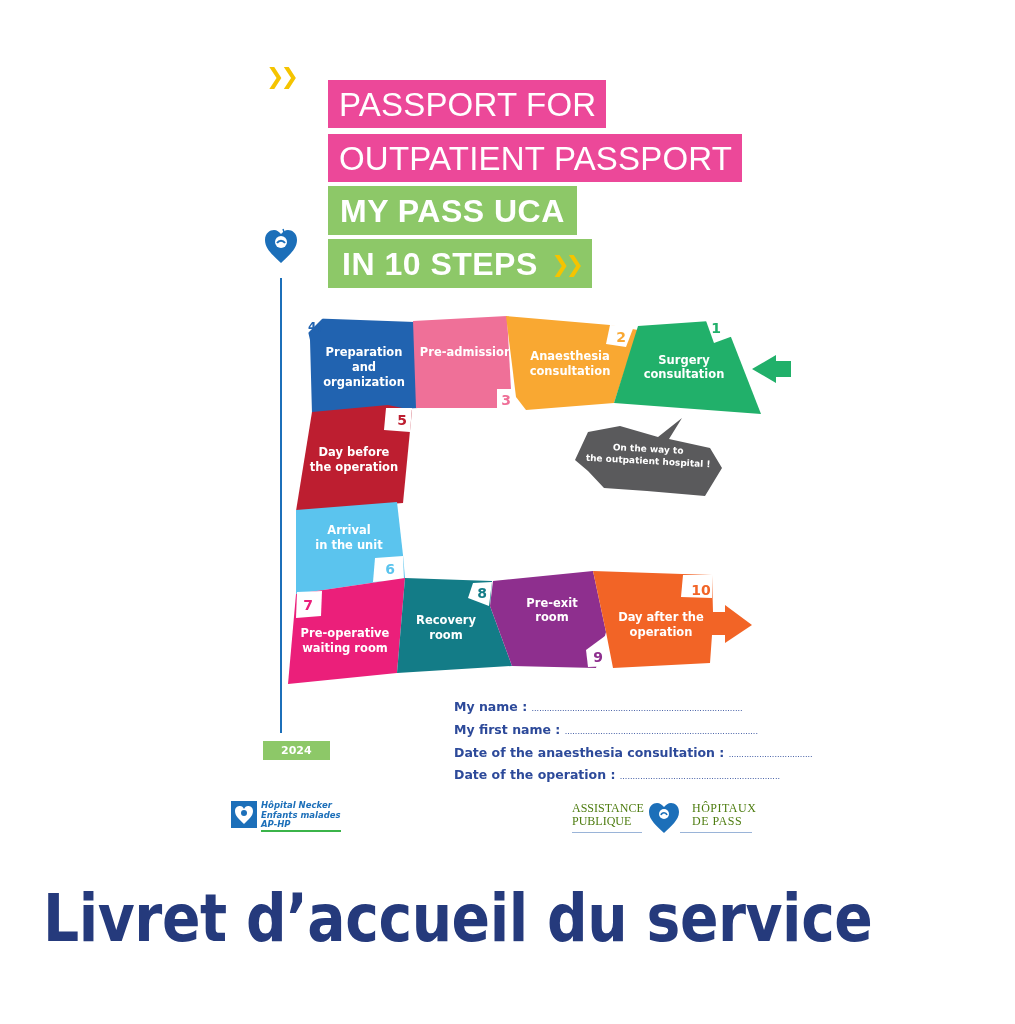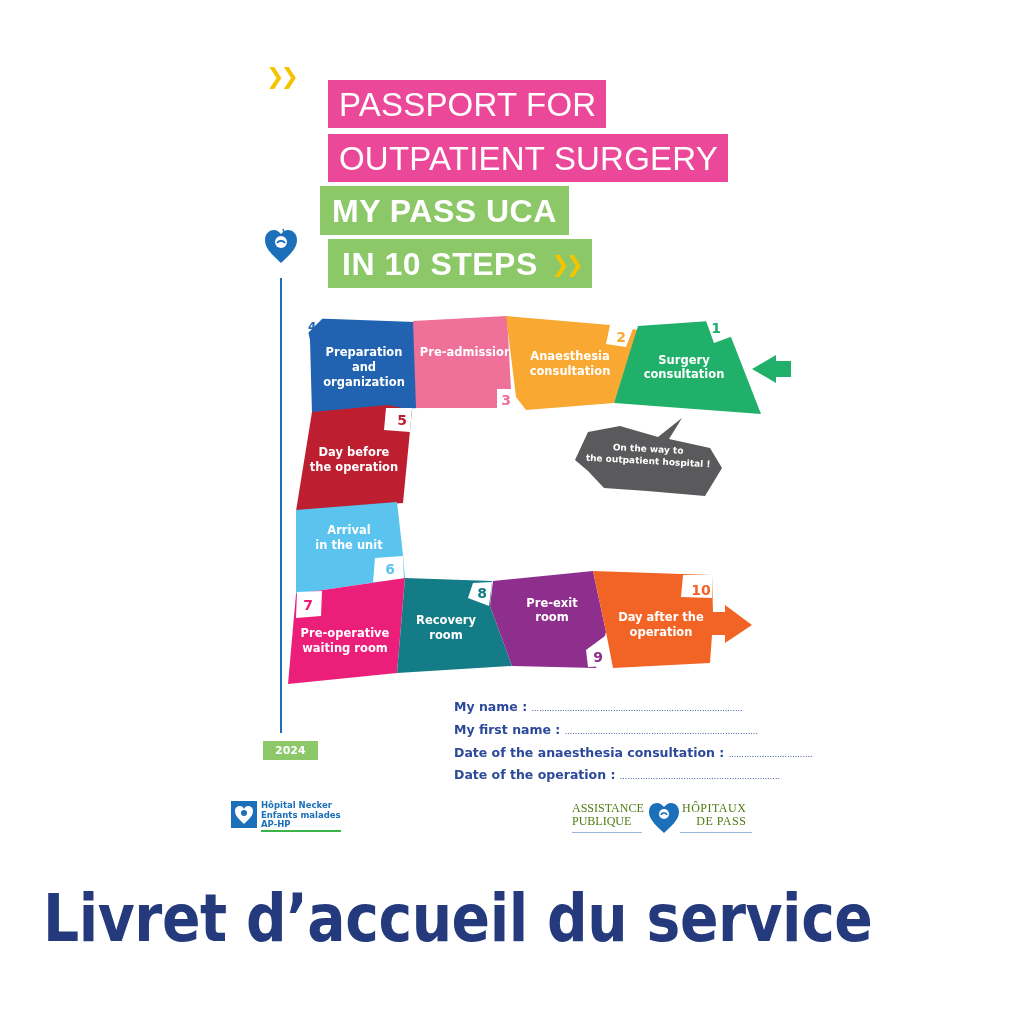--- a/index.html
+++ b/index.html
@@ -6,44 +6,44 @@
   body { width:1015px; height:1024px; position:relative; overflow:hidden; font-family:"Liberation Sans", sans-serif; }
   .abs { position:absolute; }
   .chev { color:#f5c400; font-weight:bold; font-family:"DejaVu Sans", sans-serif; letter-spacing:-4px; }
   .title-box { position:absolute; color:#fff; white-space:nowrap; line-height:1; }
   .blue-box { background:#ec4899; font-size:33px; font-weight:normal; padding:8px 10px 7px 11px; letter-spacing:0.2px; }
   .green-box { background:#8dc868; font-size:32px; font-weight:bold; padding:9px 12px 8px 12px; letter-spacing:0.5px; }
   .vline { position:absolute; left:280px; width:2px; background:#1c6fb9; }
   svg text { font-family:"DejaVu Sans", sans-serif; }
   .form-line { position:absolute; left:454px; font-size:12.5px; font-weight:bold; color:#2d4a9a; white-space:nowrap; font-family:"DejaVu Sans", sans-serif;margin-top:12px; }
   .dots { color:#2d4a9a; font-weight:normal; letter-spacing:0; }
-  .year { position:absolute; left:263px; top:741px; background:#8dc868; color:#fff; font-size:11px; font-weight:bold; padding:3px 12px; font-family:"DejaVu Sans", sans-serif; }
-  .necker { position:absolute; left:231px; top:801px; width:110px; height:32px; }
+  .year { position:absolute; left:263px; top:741px; background:#8dc868; color:#fff; font-size:11px; font-weight:bold; padding:3px 18px; font-family:"DejaVu Sans", sans-serif; }
+  .necker { position:absolute; left:231px; top:801px; width:110px; height:32px;font-style:italic; }
   .necker .sq { position:absolute; left:0; top:0; width:26px; height:27px; background:#1c6fb9; }
   .necker .txt { position:absolute; left:30px; top:0; font-size:8.5px; line-height:9.5px; font-weight:bold; color:#1c6fb9; font-family:"DejaVu Sans", sans-serif; white-space:nowrap; }
   .necker .ul { position:absolute; left:30px; top:29px; width:80px; height:2px; background:#3bb44a; }
   .aphp { position:absolute; left:572px; top:800px; width:180px; height:36px; }
   .aphp .l, .aphp .r { position:absolute; top:2px; font-size:12px; line-height:13px; color:#4d7c0f; font-family:"Liberation Serif", serif; white-space:nowrap; }
   .aphp .l { left:0; text-align:left; }
-  .aphp .r { left:110px; text-align:right; letter-spacing:0.5px; }
+  .aphp .r { left:120px; text-align:left; letter-spacing:0.5px; }
   .aphp .ul1, .aphp .ul2 { position:absolute; top:32px; height:1px; background:#9ab4d8; }
   .caption { position:absolute; left:43px; top:880px; font-size:66px; font-weight:bold; color:#253a7c; white-space:nowrap; letter-spacing:-0.5px; font-family:"DejaVu Sans", sans-serif; transform:scaleX(0.86); transform-origin:left top; }
 </style>
 </head>
 <body>
 
 <div class="abs chev" style="left:266px; top:64px; font-size:22px;">❯❯</div>
 
 <div class="title-box blue-box" style="left:328px; top:80px;">
   <span>PASSPORT FOR</span>
 </div>
 <div class="title-box blue-box" style="left:328px; top:134px;">
-  <span>OUTPATIENT SURGERY</span>
-</div>
-<div class="title-box green-box" style="left:320px; top:186px;">
+  <span>OUTPATIENT PASSPORT</span>
+</div>
+<div class="title-box green-box" style="left:328px; top:186px;">
   <span>MY PASS UCA</span>
 </div>
 <div class="title-box green-box" style="left:328px; top:239px;padding-left:14px;">
   <span>IN 10 STEPS</span>
   <span class="chev" style="font-size:22px; vertical-align:3px; margin-left:4px;">❯❯</span>
 </div>
 
 <svg class="abs" style="left:263px; top:227px;" width="36" height="38" viewBox="0 0 36 38">
   <path d="M18 36 C10 28 2 22 2 13 C2 6 7 3 11 3 C14 3 16 5 18 7 C20 5 22 3 25 3 C29 3 34 6 34 13 C34 22 26 28 18 36 Z" fill="#1c6fb9"></path>
   <circle cx="18" cy="15" r="6" fill="#fff"></circle>

